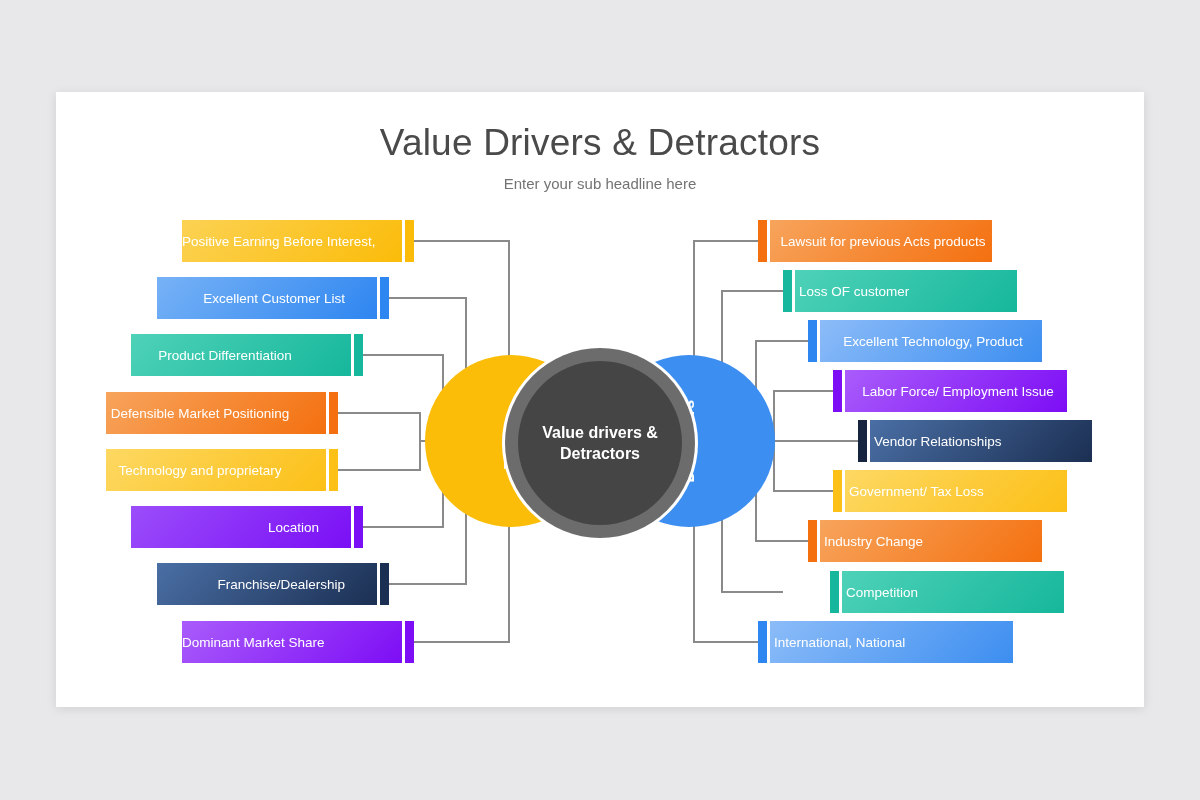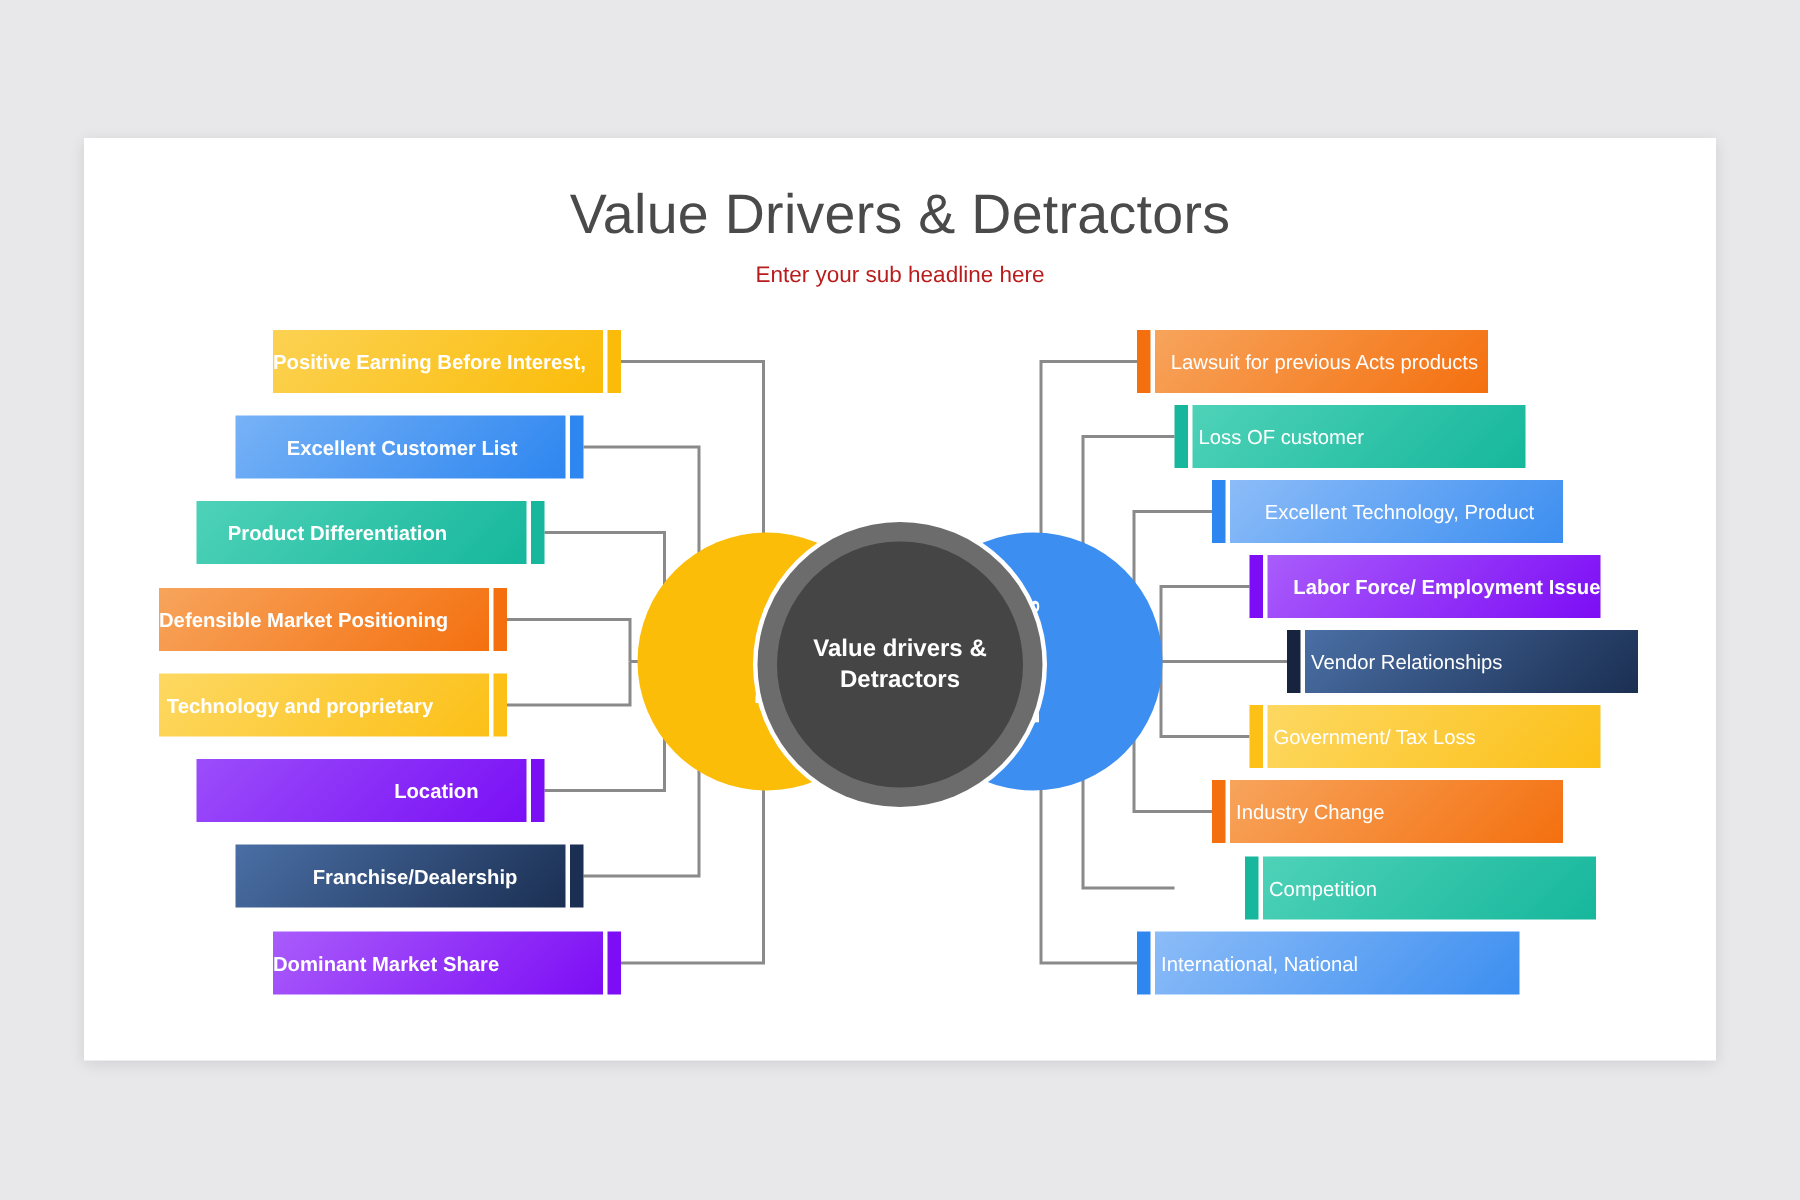--- a/index.html
+++ b/index.html
@@ -20,38 +20,38 @@
   
   #title{
     position:absolute;left:0;top:122px;width:1200px;
     text-align:center;
     font-size:37px;color:#4a4a4a;font-weight:400;
     letter-spacing:.2px;
   }
   #subtitle{
     position:absolute;left:0;top:175px;width:1200px;
     text-align:center;
-    font-size:15px;color:#b91c1c;font-weight:400;
+    font-size:15px;color:#737373;font-weight:400;
   }
 
   
   #wires{position:absolute;left:0;top:0;width:1200px;height:800px;}
 
   
   .bar{
     position:absolute;
     height:42px;
     display:flex;align-items:center;
     box-sizing:border-box;
     color:#ffffff;
     font-size:13.5px;
     white-space:nowrap;
   }
   .bar .txt{display:block;width:100%;}
-  .bar.left .txt{padding-right:32px;font-weight:bold;}
+  .bar.left .txt{padding-right:32px;}
   .bar.right .txt{padding-left:4px;}
   .tab{
     position:absolute;top:0;height:42px;width:9px;
   }
 
   
   .side-circle{
     position:absolute;border-radius:50%;
     display:flex;align-items:center;justify-content:center;
   }
@@ -159,21 +159,21 @@
       </div>
       <div class="bar right" style="left: 795px; top: 270px; width: 222px; background: linear-gradient(135deg, rgb(78, 210, 184), rgb(22, 183, 156));">
         <span class="txt" style="text-align: left;">Loss OF customer</span>
         <div class="tab" style="background: rgb(22, 183, 156); left: -12px;"></div>
       </div>
       <div class="bar right" style="left: 820px; top: 320px; width: 222px; background: linear-gradient(135deg, rgb(140, 188, 248), rgb(60, 142, 240));">
         <span class="txt" style="text-align: center;">Excellent Technology, Product</span>
         <div class="tab" style="background: rgb(46, 134, 240); left: -12px;"></div>
       </div>
       <div class="bar right" style="left: 845px; top: 370px; width: 222px; background: linear-gradient(135deg, rgb(169, 92, 251), rgb(125, 13, 245));">
-        <span class="txt" style="text-align: right; font-weight: bold;">Labor Force/ Employment Issue</span>
+        <span class="txt" style="text-align: center;">Labor Force/ Employment Issue</span>
         <div class="tab" style="background: rgb(125, 13, 245); left: -12px;"></div>
       </div>
       <div class="bar right" style="left: 870px; top: 420px; width: 222px; background: linear-gradient(135deg, rgb(74, 111, 165), rgb(27, 47, 82));">
         <span class="txt" style="text-align: left;">Vendor Relationships</span>
         <div class="tab" style="background: rgb(22, 36, 63); left: -12px;"></div>
       </div>
       <div class="bar right" style="left: 845px; top: 470px; width: 222px; background: linear-gradient(135deg, rgb(253, 216, 98), rgb(252, 192, 23));">
         <span class="txt" style="text-align: left;">Government/ Tax Loss</span>
         <div class="tab" style="background: rgb(252, 192, 23); left: -12px;"></div>
       </div>

